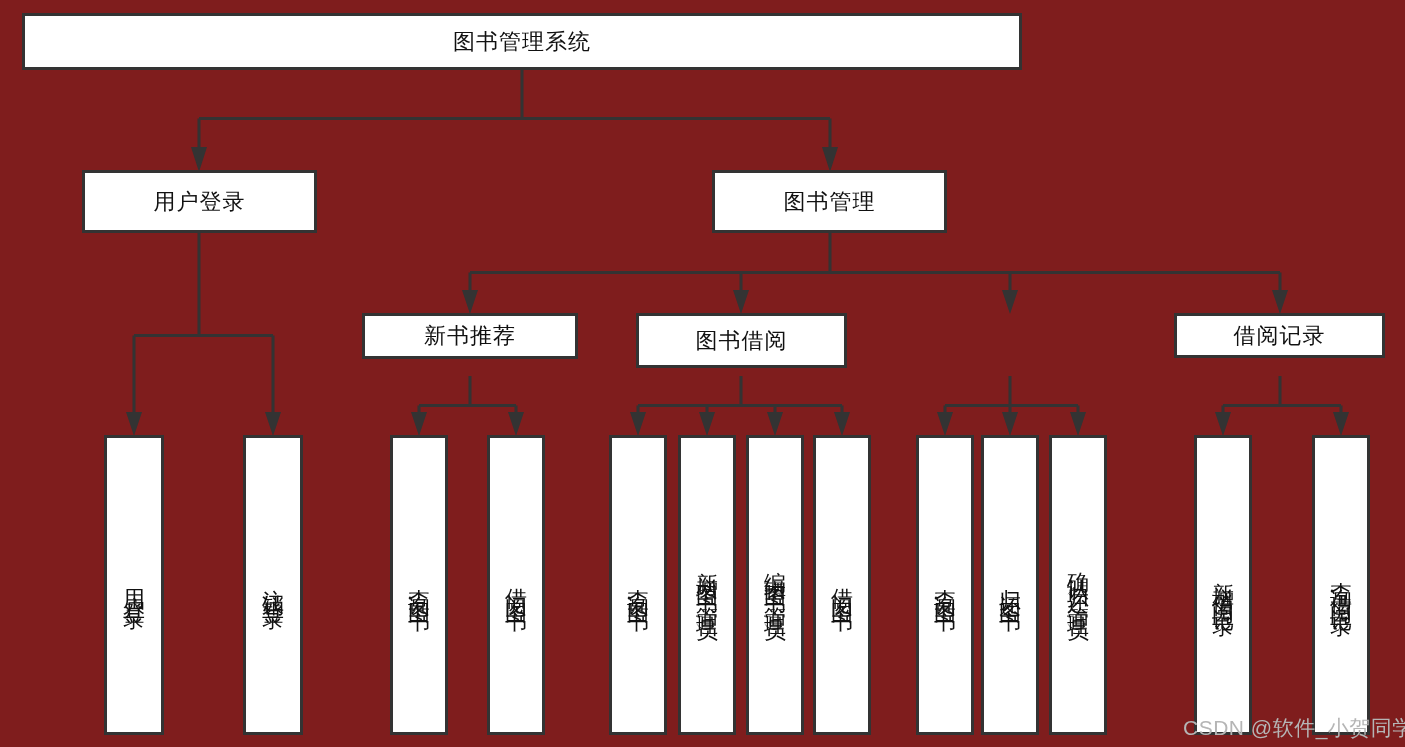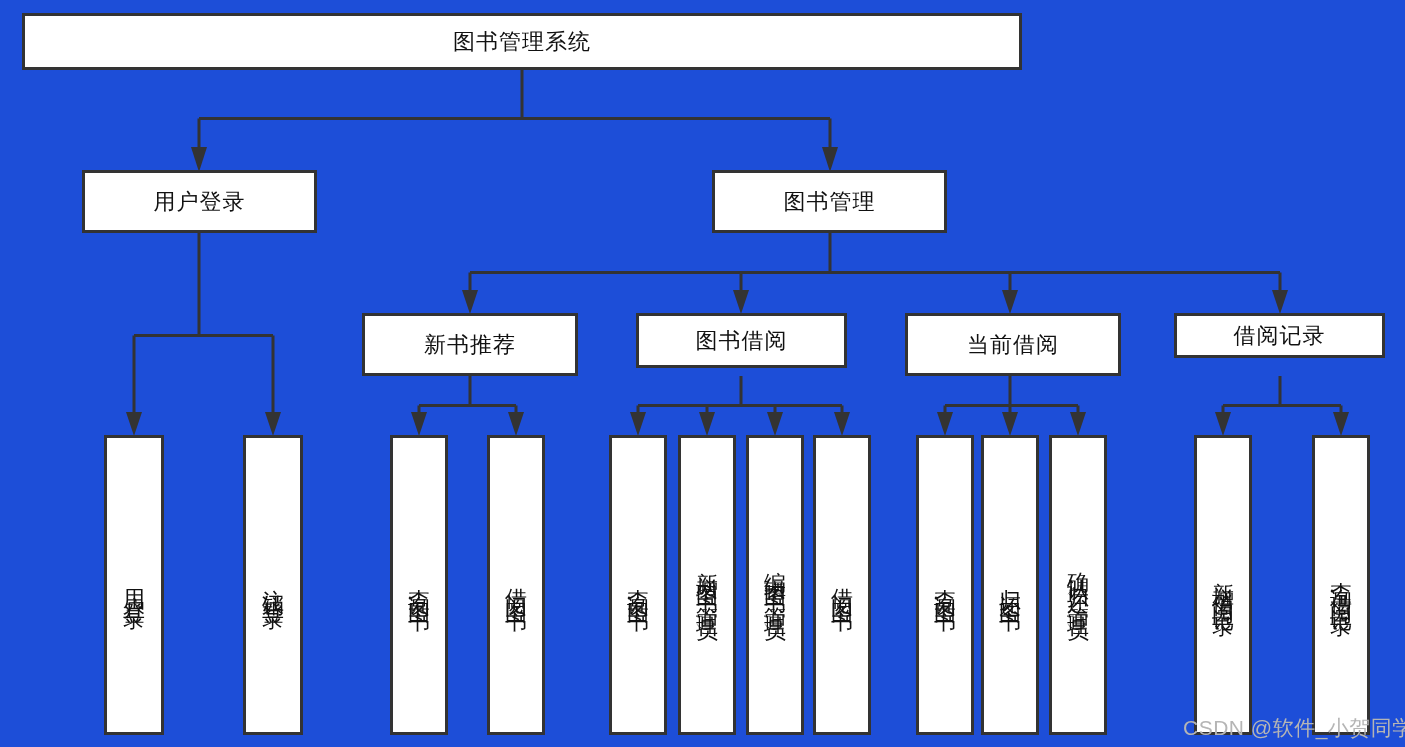--- a/index.html
+++ b/index.html
@@ -1,19 +1,19 @@
 <!DOCTYPE html>
 <html><head>
 <meta charset="utf-8">
 <style>
   html,body { margin:0; padding:0; background:#ffffff; }
   #canvas {
     position:relative;
     width:1405px; height:747px;
-    background:#1d4ed8;
+    background:#7f1d1d;
     font-family:"Liberation Sans","DejaVu Sans",sans-serif;
     color:#111111;
     overflow:hidden;
     text-align:right;
   }
   .node {
     position:absolute;
     box-sizing:border-box;
     border:3px solid #333333;
     background:#ffffff;
@@ -94,23 +94,22 @@
       <polygon points="1215,412 1231,412 1223,436"></polygon>
       <polygon points="1333,412 1349,412 1341,436"></polygon>
     </g>
   </svg>
 
   <div class="node" style="left:22px; top:13px; width:1000px; height:57px;">图书管理系统</div>
 
   <div class="node" style="left:82px; top:170px; width:235px; height:63px;">用户登录</div>
   <div class="node" style="left:712px; top:170px; width:235px; height:63px;">图书管理</div>
 
-  <div class="node" style="left:362px; top:313px; width:216px; height:63px;font-family:Liberation Serif, serif;">新书推荐</div>
+  <div class="node" style="left:362px; top:313px; width:216px; height:46px;font-family:Liberation Serif, serif;">新书推荐</div>
   <div class="node" style="left:636px; top:313px; width:211px; height:55px;">图书借阅</div>
-  <div class="node" style="left:905px; top:313px; width:216px; height:63px;">当前借阅</div>
   <div class="node" style="left:1174px; top:313px; width:211px; height:45px;">借阅记录</div>
 
   <div class="node leaf" style="left:104px; top:435px; width:60px; height:300px;">用户登录</div>
   <div class="node leaf" style="left:243px; top:435px; width:60px; height:300px;">注销登录</div>
 
   <div class="node leaf" style="left:390px; top:435px; width:58px; height:300px;">查询图书</div>
   <div class="node leaf" style="left:487px; top:435px; width:58px; height:300px;">借阅图书</div>
 
   <div class="node leaf" style="left:609px; top:435px; width:58px; height:300px;">查询图书</div>
   <div class="node leaf" style="left:678px; top:435px; width:58px; height:300px;">新增图书（管理员）</div>

